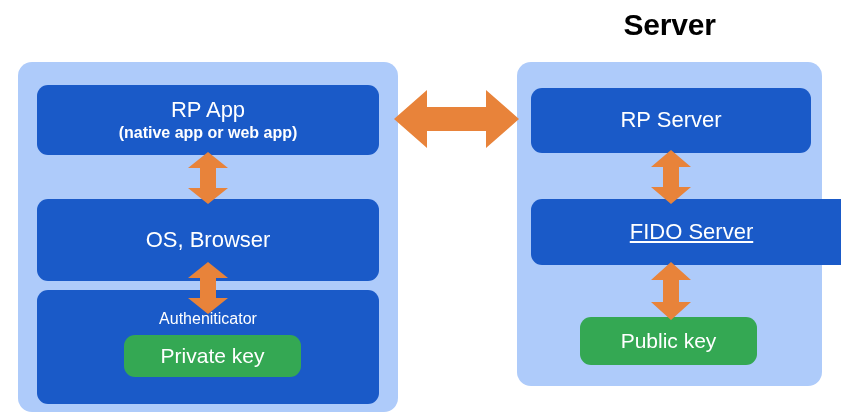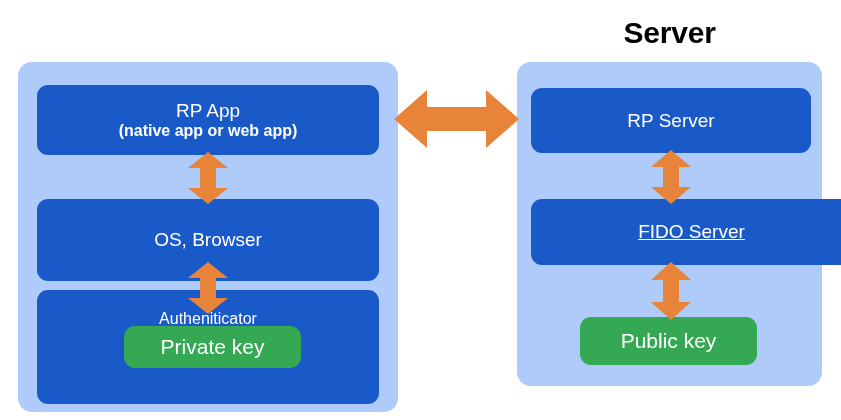--- a/index.html
+++ b/index.html
@@ -25,21 +25,21 @@
     position: absolute;
     font-size: 30px;
     font-weight: 700;
     color: #000000;
     letter-spacing: -0.2px;
     text-align: center;
     line-height: 1;
     white-space: nowrap;
   }
   #title-client { left: 18px;  top: 18px; width: 380px; }
-  #title-server { left: 517px; top: 18px; width: 305px; }
+  #title-server { left: 517px; top: 10px; width: 305px; }
 
   
   .panel {
     position: absolute;
     background: #aecbfa;
     border-radius: 14px;
   }
   #panel-client { left: 18px;  top: 62px; width: 380px; height: 350px; }
   #panel-server { left: 517px; top: 62px; width: 305px; height: 324px; }
 
@@ -49,21 +49,21 @@
     background: #1a5ac8;
     border-radius: 11px;
     display: flex;
     flex-direction: column;
     align-items: center;
     justify-content: center;
     box-sizing: border-box;
     color: #ffffff;
   }
   .box-title {
-    font-size: 19px;
+    font-size: 22px;
     font-weight: 400;
     line-height: 1.12;
     text-align: center;
     white-space: nowrap;
   }
   .box-sub {
     font-size: 16px;
     font-weight: 700;
     line-height: 1.15;
     text-align: center;
@@ -96,21 +96,21 @@
     background: #34a853;
     border-radius: 11px;
     display: flex;
     align-items: center;
     justify-content: center;
     color: #ffffff;
     font-size: 21px;
     font-weight: 400;
     white-space: nowrap;
   }
-  #chip-private-key { left: 124px; top: 326px; width: 177px; height: 42px; }
+  #chip-private-key { left: 124px; top: 335px; width: 177px; height: 42px; }
   #chip-public-key  { left: 580px; top: 317px; width: 177px; height: 48px; }
 
   
   .arrow {
     position: absolute;
   }
   .arrow svg { display: block; width: 100%; height: 100%; }
 
   
   #arrow-rpapp-osbrowser   { left: 188px; top: 152px; width: 40px; height: 52px; }

